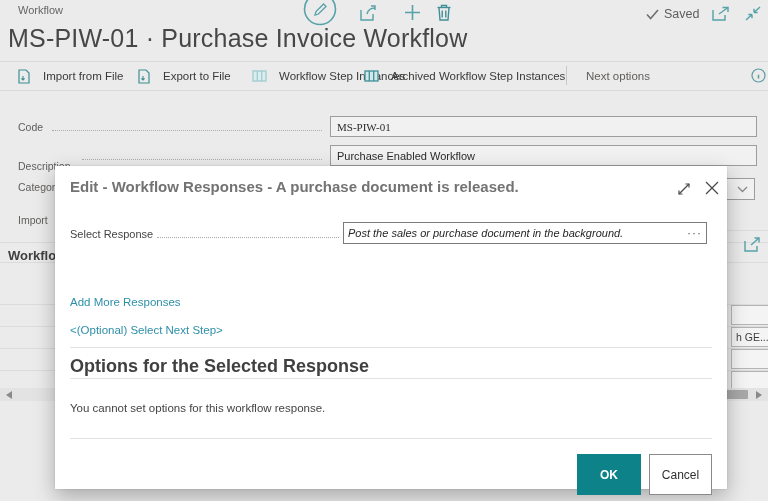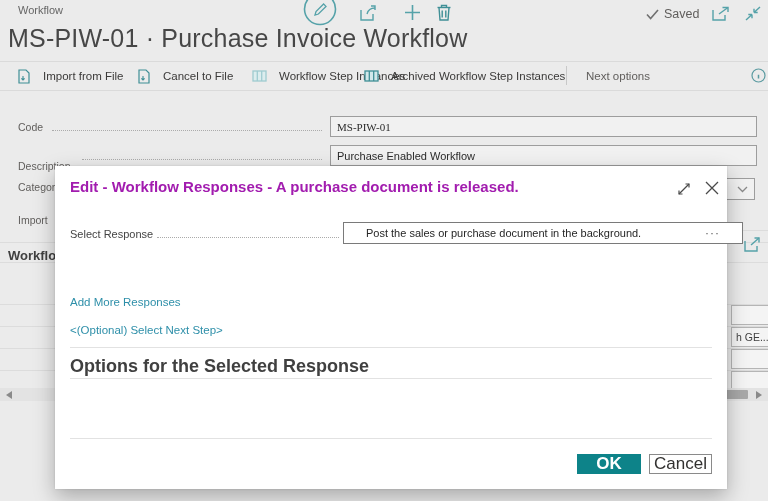--- a/index.html
+++ b/index.html
@@ -40,34 +40,34 @@
   .scroll-thumb{left:700px; top:390px; width:48px; height:9px; background:#a8a8a8; border-radius:1px;}
   .scroll-arrow{width:0;height:0; border-style:solid;}
   .arrow-left{left:6px; top:391px; border-width:4px 6px 4px 0; border-color:transparent #8a8a8a transparent transparent;}
   .arrow-right{left:756px; top:391px; border-width:4px 0 4px 6px; border-color:transparent transparent transparent #8a8a8a;}
 
   
   .dialog{
     left:55px; top:166px; width:672px; height:323px; background:#ffffff;
     box-shadow:0 8px 20px rgba(0,0,0,.28), 0 0 2px rgba(0,0,0,.12);
   }
-  .dlg-title{left:15px; top:12px; font-size:15px; font-weight:600; color:#a21caf;}
+  .dlg-title{left:15px; top:12px; font-size:15px; font-weight:600; color:#737373;}
   .dlg-label{left:15px; top:62px; font-size:11px; color:#444;}
   .dlg-leader{left:102px; top:70px; width:182px;}
   .dlg-input{
     left:288px; top:56px; width:354px; height:20px; background:#fff;
     border:1px solid #7a7a7a; font-size:11px; color:#262626;
-    display:flex; align-items:center; padding:0 22px;
+    display:flex; align-items:center; padding:0 4px;font-style:italic;
   }
   .assist{margin-left:auto; color:#595959; font-size:12px; letter-spacing:1px; cursor:pointer;}
   .dlg-link{font-size:11.5px; color:#2e8fa9; cursor:pointer;}
   .dlg-hr{left:15px; width:642px; height:1px; background:#e2e2e2;}
   .dlg-heading{left:15px; top:190px; font-size:18px; font-weight:700; color:#404040;}
   .dlg-msg{left:15px; top:236px; font-size:11.5px; color:#444;}
-  .btn{top:288px; height:20px; font-size:17px; display:flex; align-items:center; justify-content:center; cursor:pointer; box-sizing:border-box;}
+  .btn{top:288px; height:41px; font-size:12px; display:flex; align-items:center; justify-content:center; cursor:pointer; box-sizing:border-box;}
   .btn-ok{left:522px; width:64px; background:#0d8389; color:#fff; font-weight:700; border:1px solid #0d8389;}
   .btn-cancel{left:594px; width:63px; background:#fff; color:#323130; border:1px solid #8a8a8a;}
   .dlg-icon{cursor:pointer;}
 </style>
 </head>
 <body>
 
 <div class="app">
 
   <div>
@@ -139,21 +139,21 @@
       <span>Import from File</span>
     </div>
 
     <div class="abs tb-item" style="left:138px;">
       <span>
         <svg width="13" height="15" viewBox="0 0 13 15" fill="none" stroke="#3f8f96" stroke-width="1.2">
           <path d="M1 1h7l3 3v10H1z"></path>
             <path d="M5 11V7M5 11l-1.6-1.6M5 11l1.6-1.6" stroke-width="1.1"></path>
         </svg>
       </span>
-      <span>Cancel to File</span>
+      <span>Export to File</span>
     </div>
 
     <div class="abs tb-item" style="left:252px;">
       <span>
         <svg width="15" height="12" viewBox="0 0 15 12" fill="none" stroke="#9fcbd0" stroke-width="1.3">
           <rect x="1" y="1" width="13" height="10" fill="#dcedee"></rect>
             <path d="M5.3 1v10M9.7 1v10"></path>
         </svg>
       </span>
       <span>Workflow Step Instances</span>
@@ -254,20 +254,21 @@
       <span class="assist">···</span>
     </div>
 
     <div class="abs dlg-link" style="left:15px; top:130px;">Add More Responses</div>
     <div class="abs dlg-link" style="left:15px; top:158px;">&lt;(Optional) Select Next Step&gt;</div>
 
     <div class="abs dlg-hr" style="top:181px;"></div>
     <div class="abs dlg-heading">Options for the Selected Response</div>
     <div class="abs dlg-hr" style="top:212px;"></div>
 
+    <div class="abs dlg-msg">You cannot set options for this workflow response.</div>
 
     <div class="abs dlg-hr" style="top:272px;"></div>
 
     <div class="abs btn btn-ok">OK</div>
     <div class="abs btn btn-cancel">Cancel</div>
   </div>
 
 </div>
 
 </body></html>

